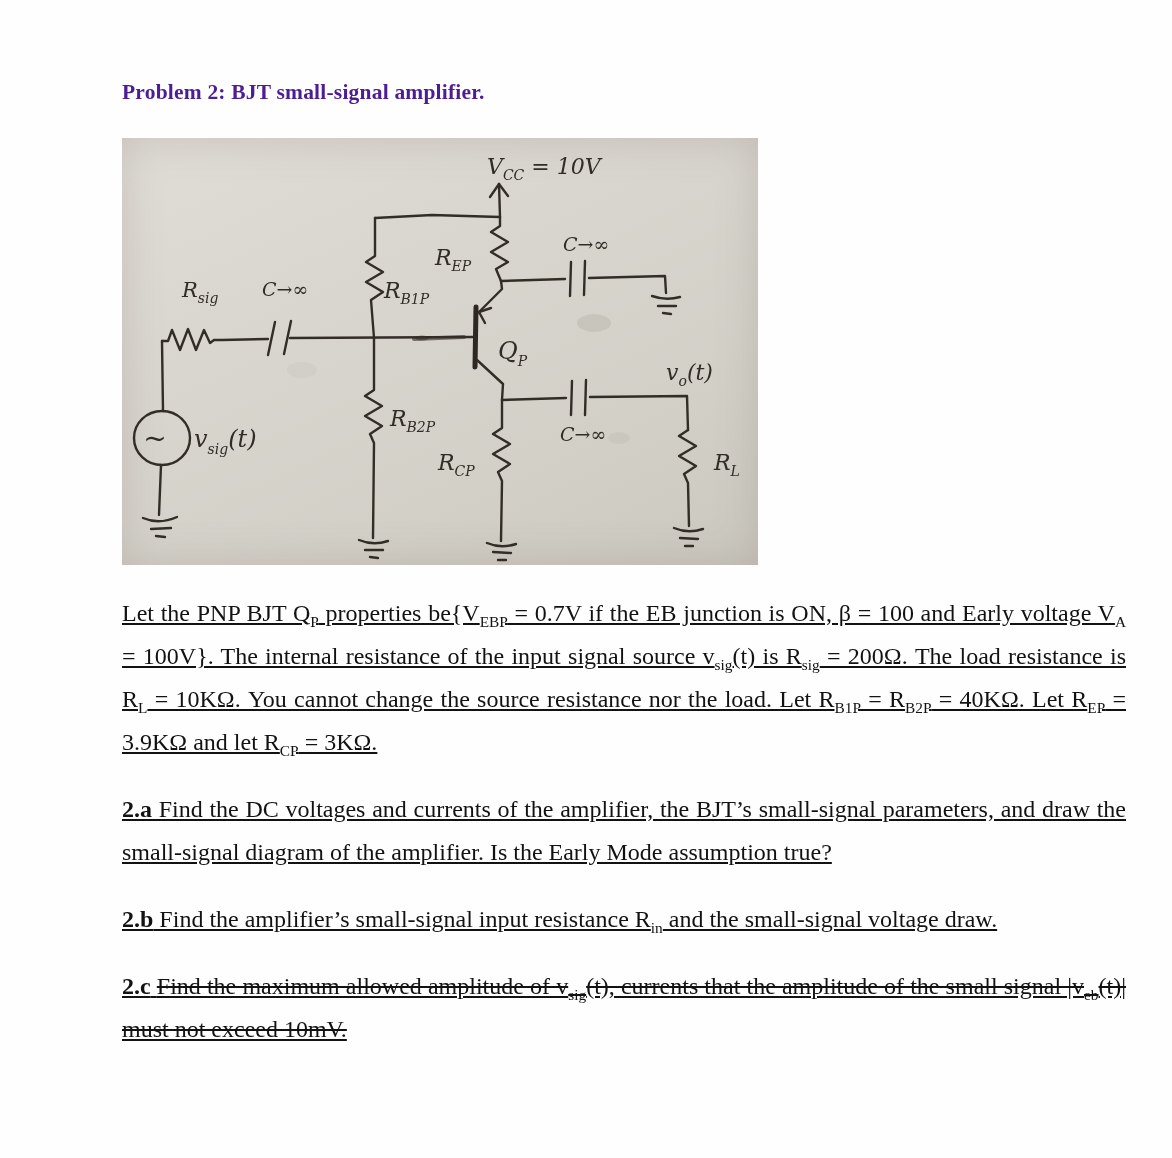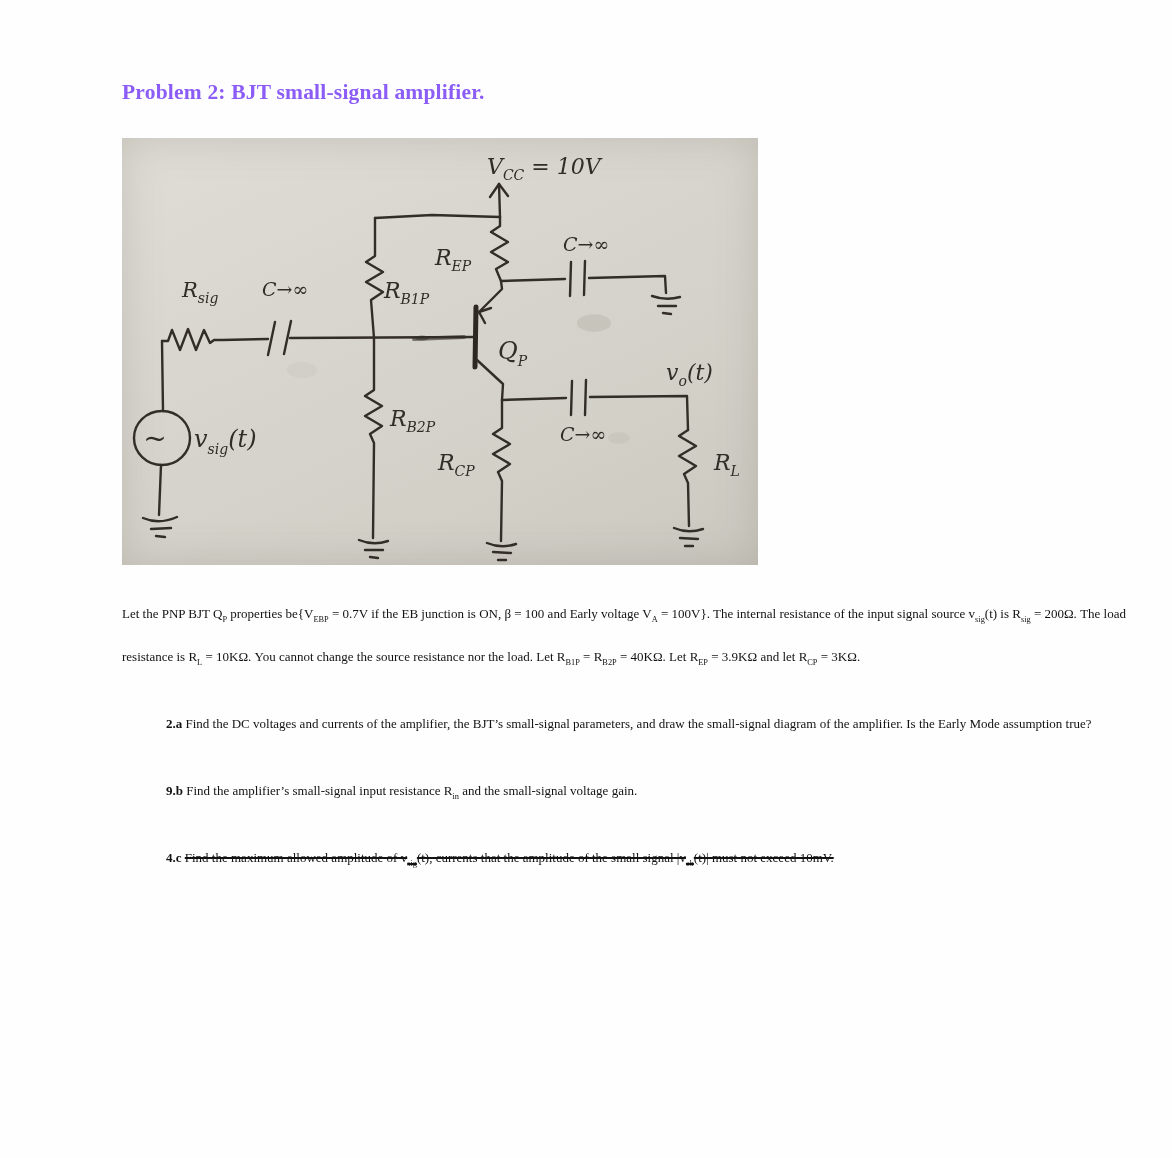--- a/index.html
+++ b/index.html
@@ -2,33 +2,33 @@
 <html><head>
 <meta charset="utf-8">
 <style>
   html,body{margin:0;padding:0;background:#ffffff;}
   .page{
     position:relative; width:1172px; height:1158px; background:#fefefe;
     font-family:"Liberation Serif","DejaVu Serif",serif; color:#121212; overflow:hidden;
   }
   .title{
     position:absolute; left:122px; top:80px; font-size:21.5px; font-weight:bold;
-    letter-spacing:0.2px; color:#8b5cf6;
+    letter-spacing:0.2px; color:#4c1d95;
   }
   .photo{
     position:absolute; left:122px; top:138px; width:636px; height:427px;
     background:linear-gradient(155deg,#e0ddd6 0%,#d9d6cf 35%,#d3d0c8 70%,#cbc8c0 100%);
     box-shadow:inset 0 0 40px rgba(120,115,105,0.25);
   }
   .content{
     position:absolute; left:122px; top:592px; width:1004px;
-    font-size:13px; line-height:43px; text-align:justify;
+    font-size:24px; line-height:43px; text-align:justify;text-decoration:underline;
   }
   .content p{margin:0 0 24px 0;}
-  .b{font-weight:bold;margin-left:44px;}
+  .b{font-weight:bold;}
   .strike{text-decoration:line-through; text-decoration-thickness:1.7px;margin-top:24px;}
   sub{font-size:0.64em; line-height:0;}
   
   .ink{stroke:#332d27; stroke-width:2.4; fill:none; stroke-linecap:round; stroke-linejoin:round;}
   .ink-thick{stroke:#2e2823; stroke-width:5; fill:none; stroke-linecap:round;}
   .hand{font-family:"DejaVu Serif",serif; font-style:italic; fill:#322c27;}
   .ssub{font-size:14px;}
 </style>
 </head>
 <body>
@@ -166,17 +166,17 @@
 
       <text x="544" y="242" class="hand" font-size="22"><tspan>v</tspan><tspan dy="6" class="ssub">o</tspan><tspan dy="-6" font-size="22">(t)</tspan></text>
 
       <text x="592" y="332" class="hand" font-size="22"><tspan>R</tspan><tspan dy="6" class="ssub">L</tspan></text>
     </svg>
   </div>
 
   <div class="content">
     <p><span>Let the PNP BJT Q</span><sub>P</sub><span> properties be{V</span><sub>EBP</sub><span> = 0.7V if the EB junction is ON, β = 100 and Early voltage V</span><sub>A</sub><span> = 100V}. The internal resistance of the input signal source v</span><sub>sig</sub><span>(t) is R</span><sub>sig</sub><span> = 200Ω. The load resistance is R</span><sub>L</sub><span> = 10KΩ. You cannot change the source resistance nor the load. Let R</span><sub>B1P</sub><span> = R</span><sub>B2P</sub><span> = 40KΩ. Let R</span><sub>EP</sub><span> = 3.9KΩ and let R</span><sub>CP</sub><span> = 3KΩ.</span></p>
     <p><span class="b">2.a</span><span> Find the DC voltages and currents of the amplifier, the BJT’s small-signal parameters, and draw the small-signal diagram of the amplifier. Is the Early Mode assumption true?</span></p>
-    <p><span class="b">9.b</span><span> Find the amplifier’s small-signal input resistance R</span><sub>in</sub><span> and the small-signal voltage gain.</span></p>
-    <p><span class="b">4.c</span><span> </span><span class="strike">Find the maximum allowed amplitude of v</span><sub class="strike">sig</sub><span class="strike">(t), currents that the amplitude of the small signal |v</span><sub class="strike">eb</sub><span class="strike">(t)| must not exceed 10mV.</span></p>
+    <p><span class="b">2.b</span><span> Find the amplifier’s small-signal input resistance R</span><sub>in</sub><span> and the small-signal voltage draw.</span></p>
+    <p><span class="b">2.c</span><span> </span><span class="strike">Find the maximum allowed amplitude of v</span><sub class="strike">sig</sub><span class="strike">(t), currents that the amplitude of the small signal |v</span><sub class="strike">eb</sub><span class="strike">(t)| must not exceed 10mV.</span></p>
   </div>
 
 </div>
 
 </body></html>

